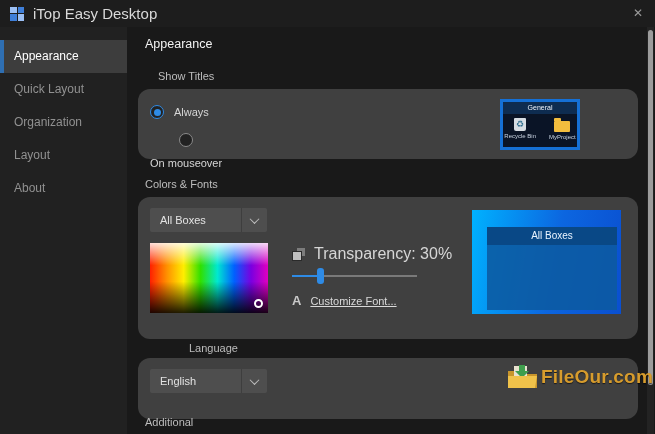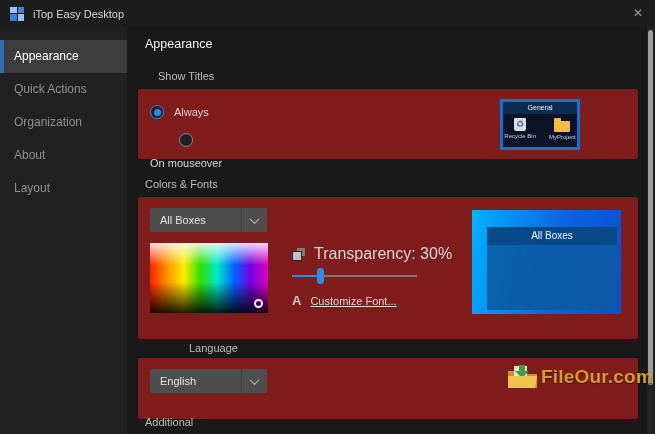--- a/index.html
+++ b/index.html
@@ -13,21 +13,21 @@
   .titlebar {
     position:absolute; top:0; left:0; right:0; height:27px;
     background:#1d1d1d; display:flex; align-items:center; padding:0 0 0 10px;
   }
   .app-icon { width:14px; height:14px; display:grid; grid-template-columns:1fr 1fr; grid-template-rows:1fr 1fr; gap:1px; }
   .app-icon i { display:block; }
   .app-icon i:nth-child(1){ background:#9cc0f5; }
   .app-icon i:nth-child(2){ background:#3f7fd9; }
   .app-icon i:nth-child(3){ background:#3f7fd9; }
   .app-icon i:nth-child(4){ background:#9cc0f5; }
-  .title-text { margin-left:9px; font-size:11px; color:#d9d9d9; }
+  .title-text { margin-left:9px; font-size:15px; color:#d9d9d9; }
   .close-btn {
     margin-left:auto; width:34px; height:27px; line-height:27px; text-align:center;
     color:#9a9a9a; font-size:12px; cursor:default;
   }
   
   .sidebar {
     position:absolute; top:27px; left:0; bottom:0; width:127px;
     background:#212121; padding-top:13px;
   }
   .side-item {
@@ -39,21 +39,21 @@
     content:''; position:absolute; left:0; top:0; bottom:0; width:4px; background:#2f6fb2;
   }
   
   .content { position:absolute; top:27px; left:127px; right:0; bottom:0; background:#191919; }
   .page-heading { position:absolute; left:18px; top:10px; font-size:12.5px; color:#f2f2f2; }
   .section-label { position:absolute; left:18px; font-size:11px; color:#bdbdbd; }
   .lbl-showtitles { top:43px;margin-left:13px; }
   .lbl-colorsfonts { top:151px; }
   .lbl-language { top:315px;padding-left:44px; }
   .lbl-additional { top:389px; }
-  .panel { position:absolute; left:11px; width:500px; background:#7f1d1d; border-radius:2px; }
+  .panel { position:absolute; left:11px; width:500px; background:#404040; border-radius:12px; }
   .panel-showtitles { top:62px; height:70px; }
   .panel-colorsfonts { top:170px; height:142px; }
   .panel-language { top:331px; height:61px; }
   
   .radio-row { position:absolute; left:12px; display:flex; align-items:center; gap:10px; }
   .radio-row.r1 { top:16px; }
   .radio-row.r2 { top:44px;flex-direction:column; }
   .radio { width:14px; height:14px; border-radius:50%; border:1.5px solid #8a8a8a; background:#222; position:relative; flex:0 0 auto; }
   .radio.sel { border-color:#2e8be6; }
   .radio.sel::after { content:''; position:absolute; inset:2.5px; border-radius:50%; background:#2e8be6; }
@@ -121,24 +121,24 @@
         <i></i>
         <i></i>
         <i></i>
       </span>
     <span class="title-text">iTop Easy Desktop</span>
     <span class="close-btn">✕</span>
   </div>
 
   <div class="sidebar">
     <div class="side-item selected">Appearance</div>
-    <div class="side-item">Quick Actions</div>
+    <div class="side-item">Quick Layout</div>
     <div class="side-item">Organization</div>
+    <div class="side-item">Layout</div>
     <div class="side-item">About</div>
-    <div class="side-item">Layout</div>
   </div>
 
   <div class="content">
 
     <div class="page-heading">Appearance</div>
 
     <div class="section-label lbl-showtitles">Show Titles</div>
     <div class="panel panel-showtitles">
       <div class="radio-row r1">
         <span class="radio sel"></span>

